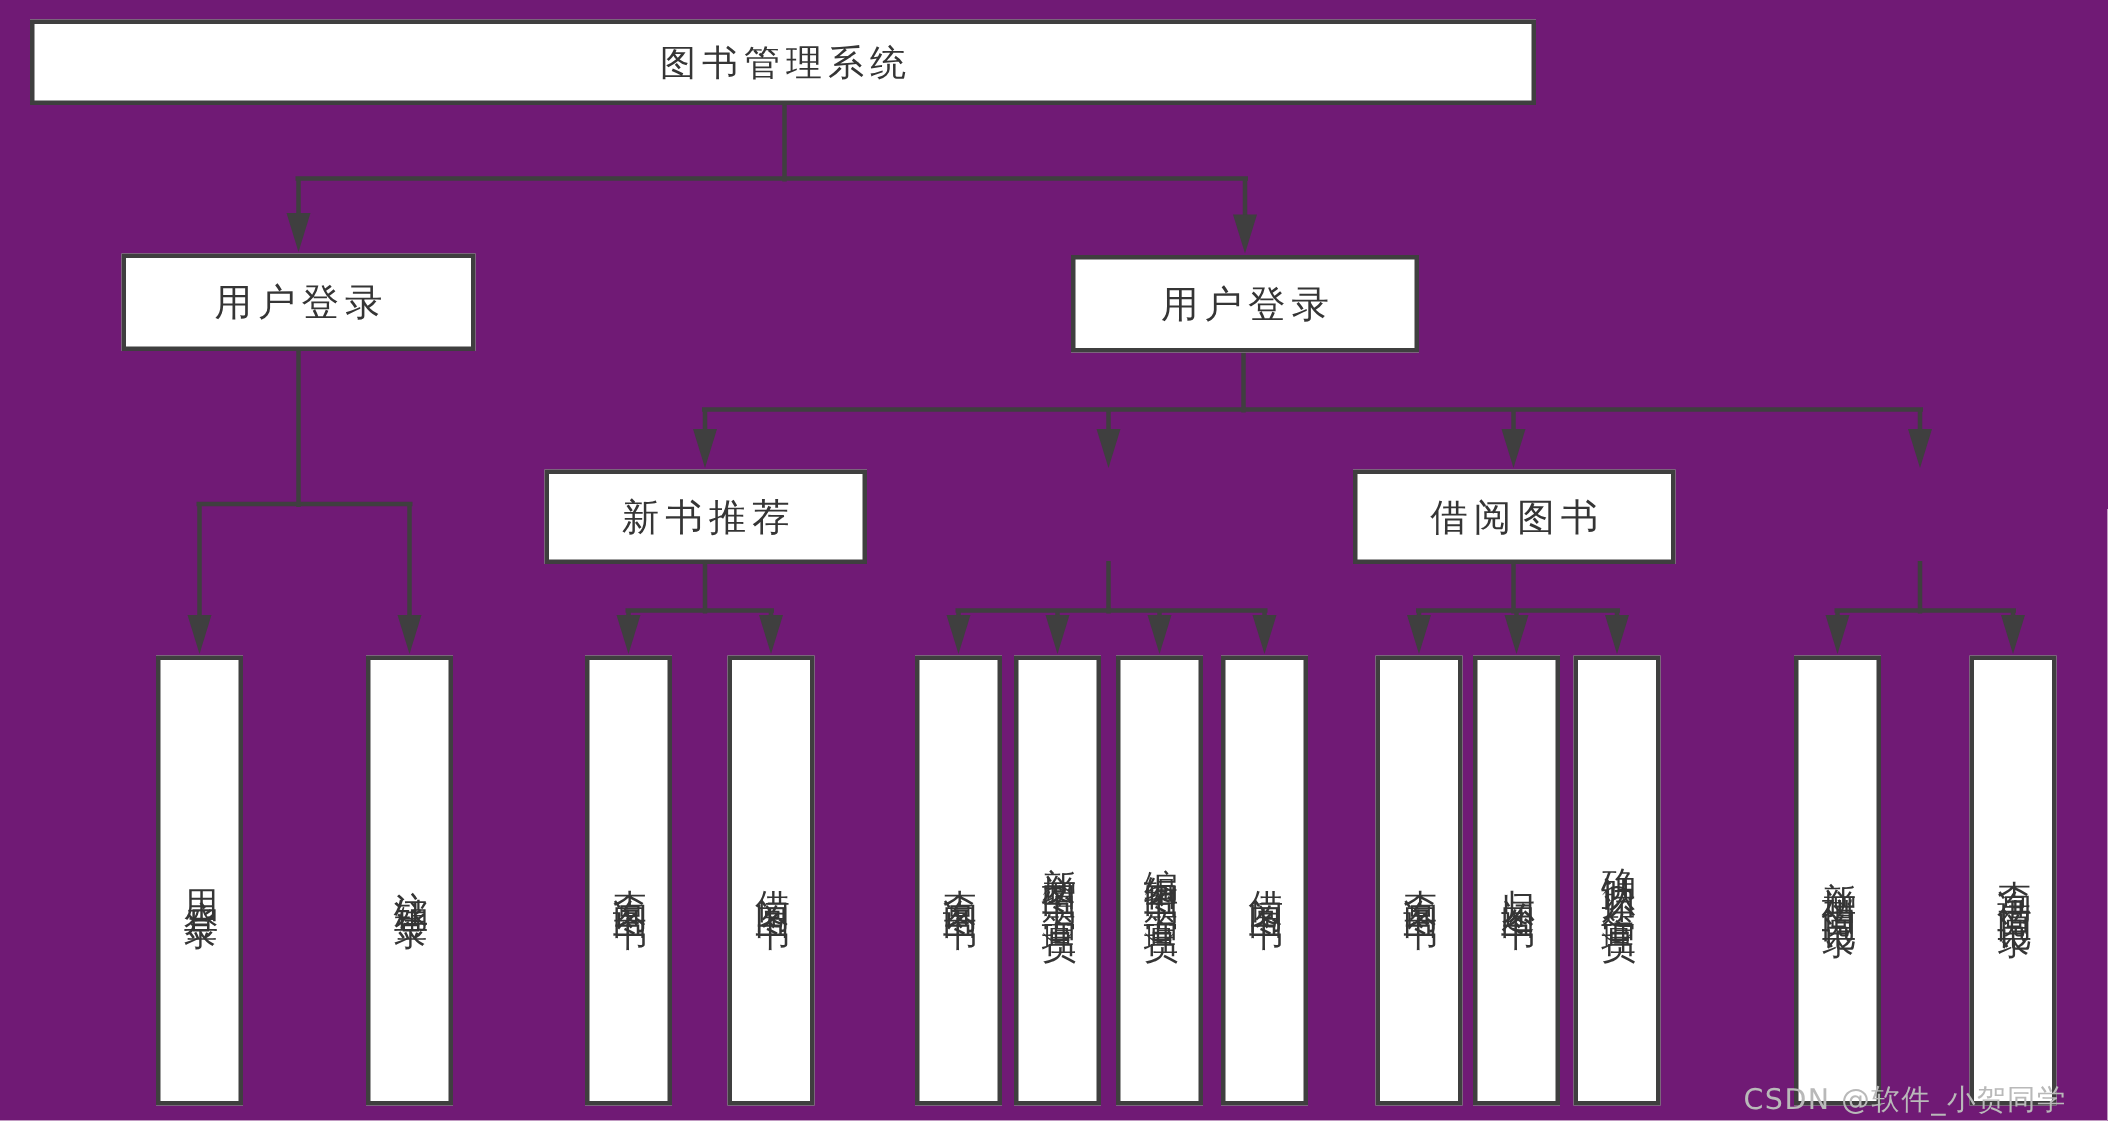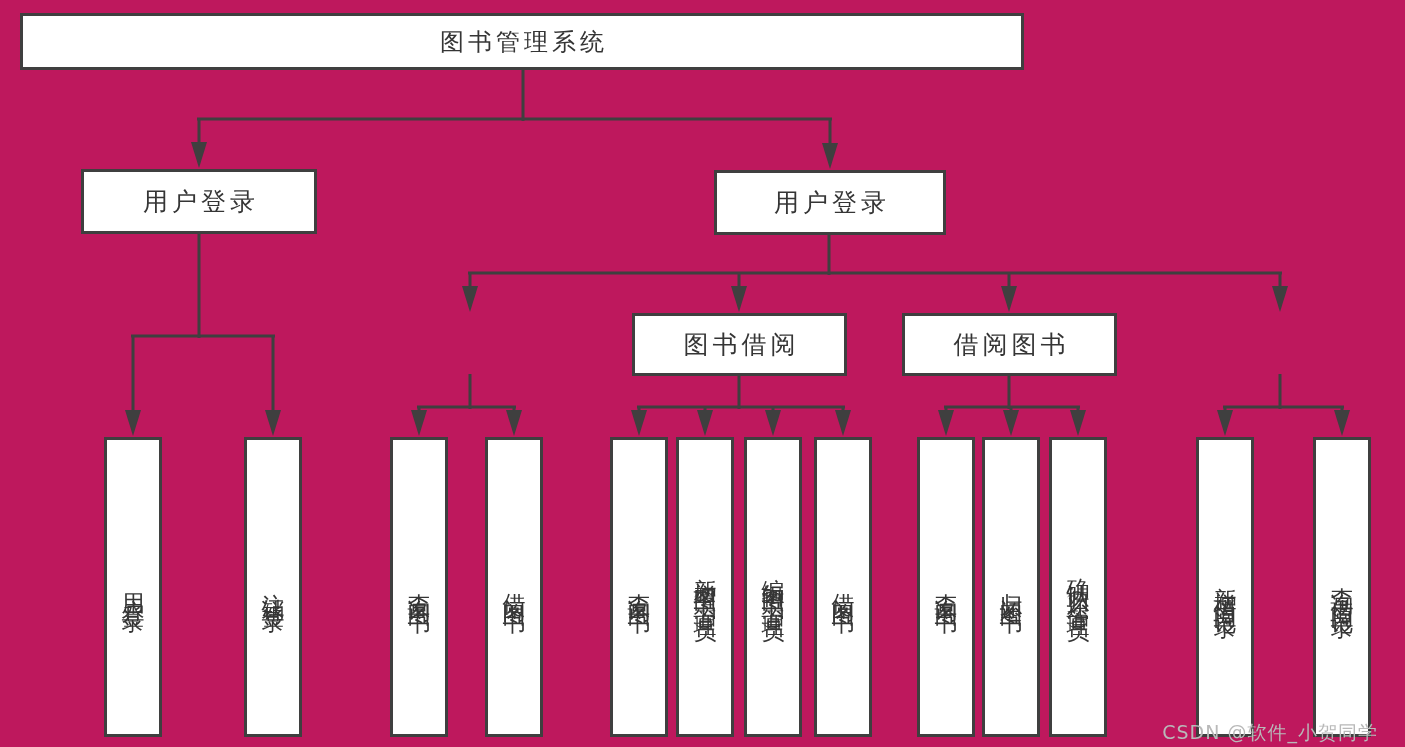--- a/index.html
+++ b/index.html
@@ -5,21 +5,21 @@
   html, body {
     margin: 0;
     padding: 0;
     background: #ffffff;
     font-family: "DejaVu Sans", "Liberation Sans", sans-serif;
   }
   .canvas {
     position: relative;
     width: 1405px;
     height: 747px;
-    background: #be185d;
+    background: #701a75;
     overflow: hidden;
   }
   .connectors {
     position: absolute;
     left: 0;
     top: 0;
     pointer-events: none;
   }
   .box {
     position: absolute;
@@ -95,21 +95,21 @@
       <polygon points="1217,410 1233,410 1225,436"></polygon>
       <polygon points="1334,410 1350,410 1342,436"></polygon>
     </g>
   </svg>
 
   <div class="box h root" style="left:20px; top:13px; width:1004px; height:57px;">图书管理系统</div>
 
   <div class="box h" style="left:81px; top:169px; width:236px; height:65px;">用户登录</div>
   <div class="box h" style="left:714px; top:170px; width:232px; height:65px;">用户登录</div>
 
-  <div class="box h" style="left:632px; top:313px; width:215px; height:63px;">图书借阅</div>
+  <div class="box h" style="left:363px; top:313px; width:215px; height:63px;">新书推荐</div>
   <div class="box h" style="left:902px; top:313px; width:215px; height:63px;">借阅图书</div>
 
   <div class="box v" style="left:104px;">用户登录</div>
   <div class="box v" style="left:244px;">注销登录</div>
 
   <div class="box v" style="left:390px;">查询图书</div>
   <div class="box v" style="left:485px;">借阅图书</div>
 
   <div class="box v" style="left:610px;">查询图书</div>
   <div class="box v" style="left:676px;">新增图书（管理员）</div>

